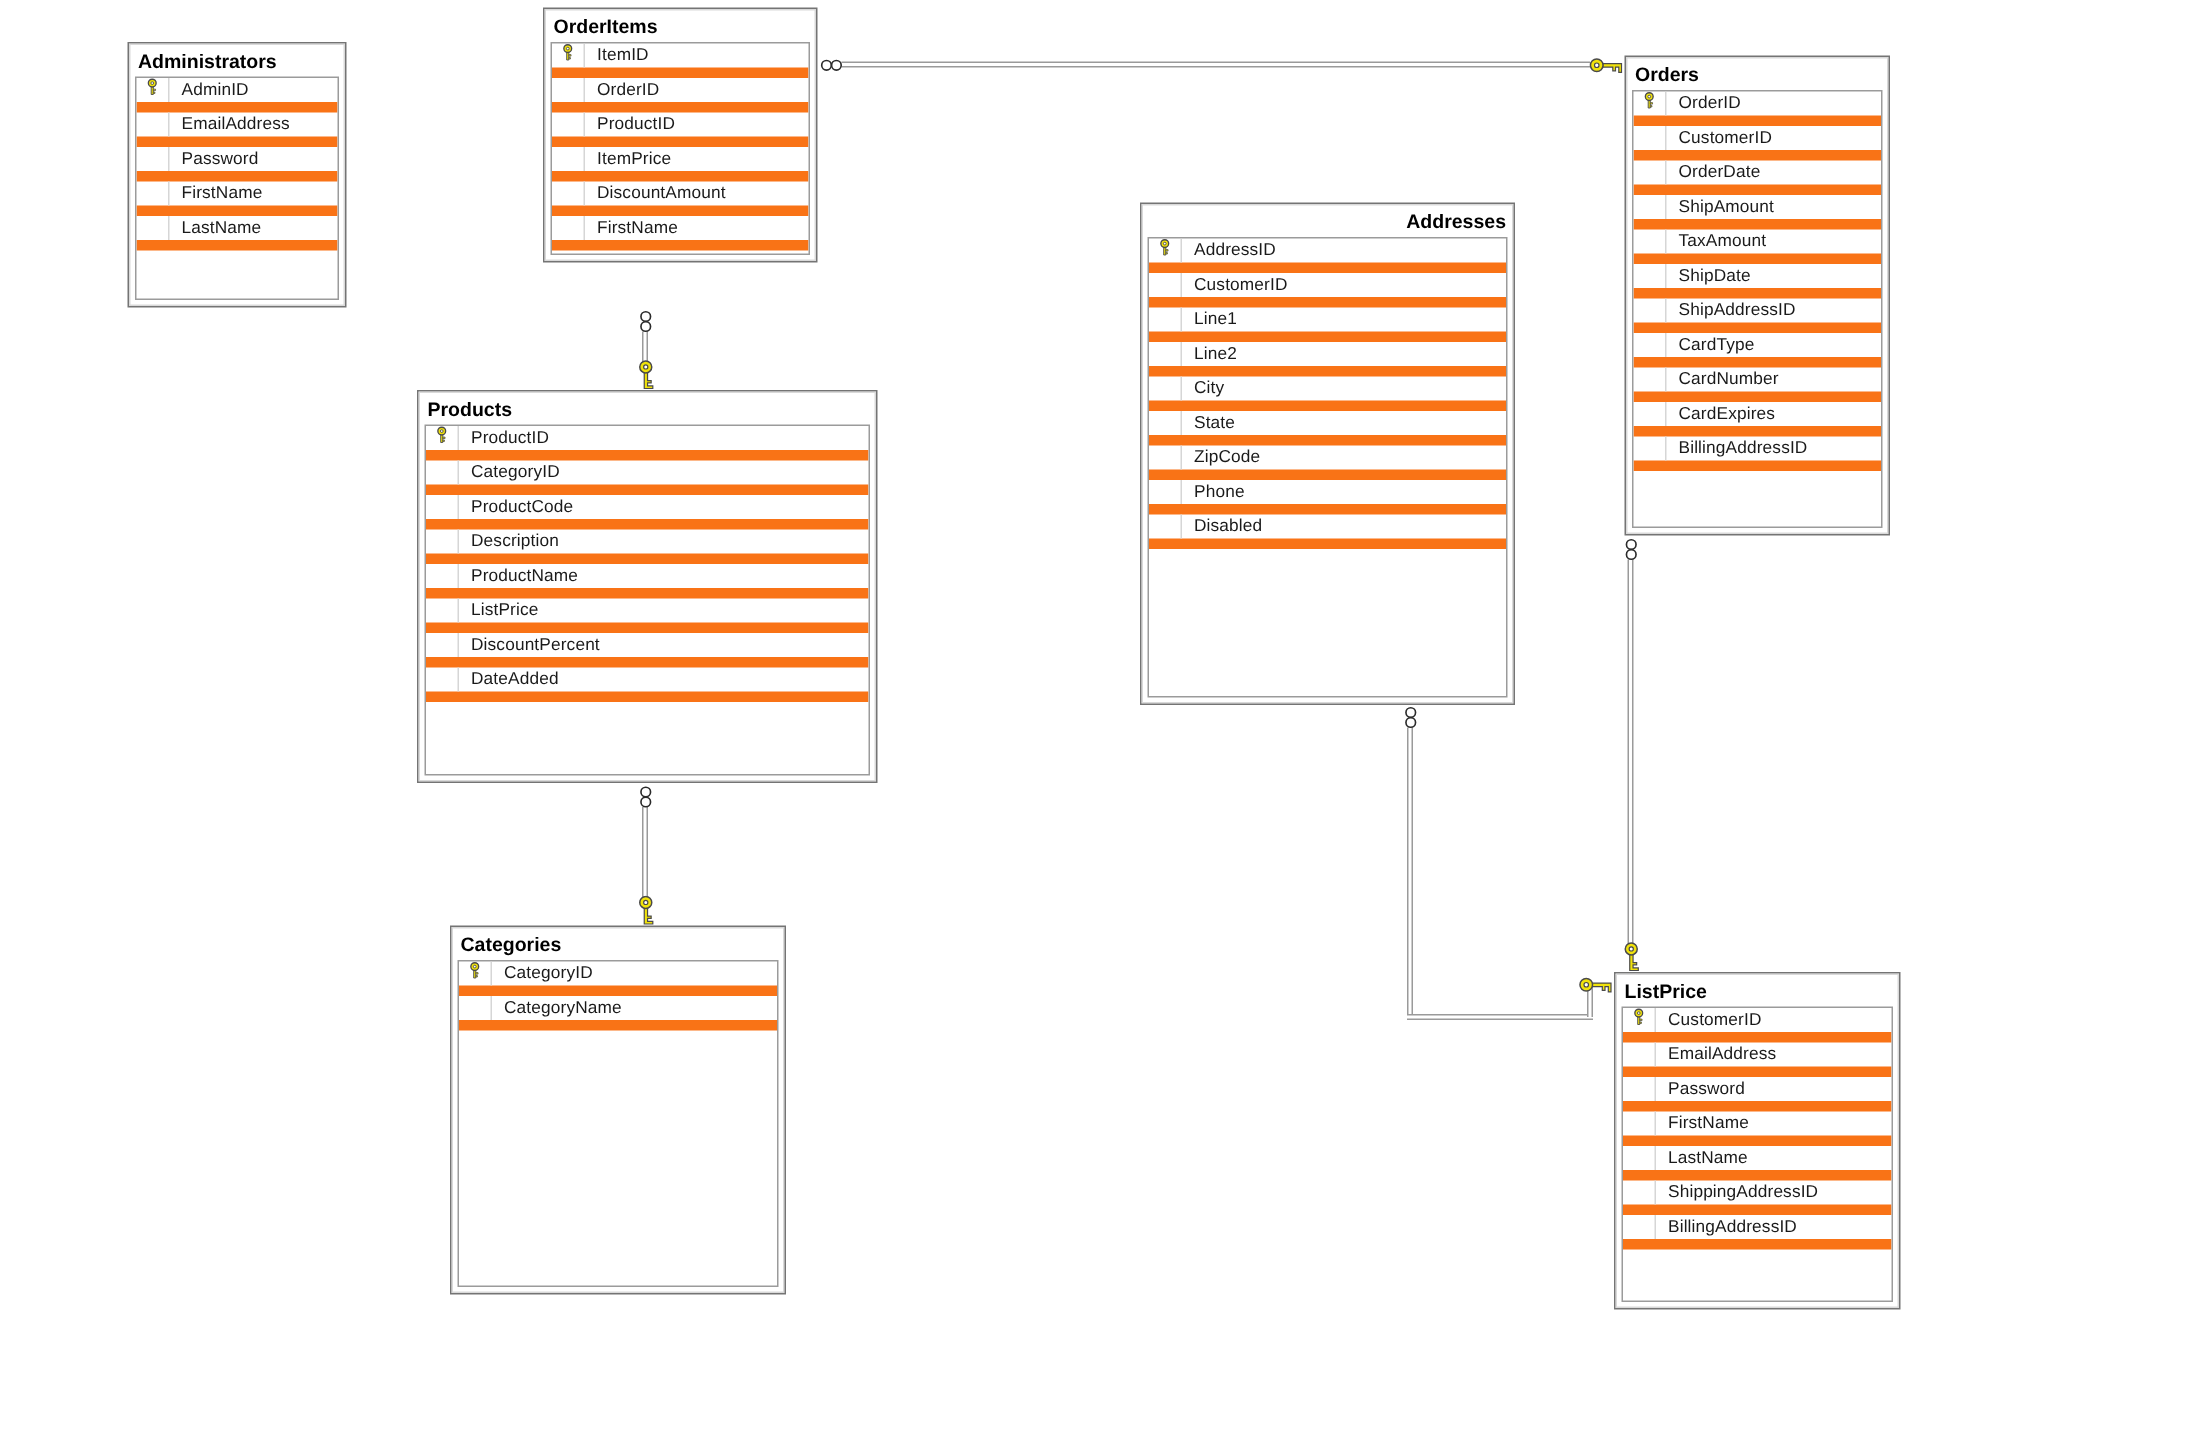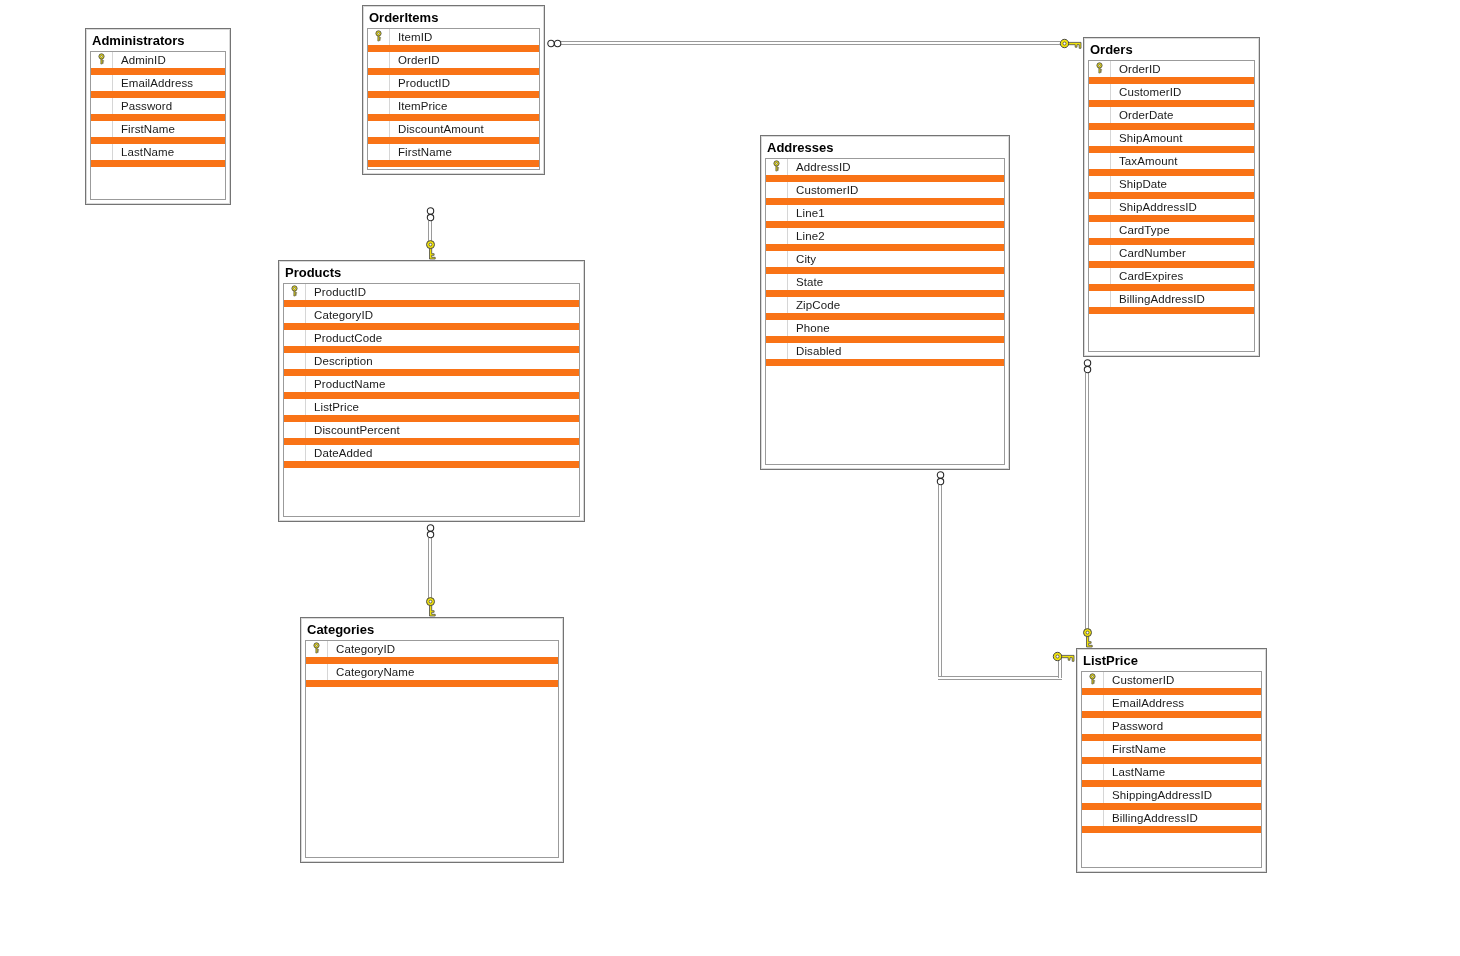--- a/index.html
+++ b/index.html
@@ -153,21 +153,21 @@
         <div class="trow">
           <div class="tkeycell"></div>
           <div class="tcolname">CardExpires</div>
         </div>
         <div class="trow">
           <div class="tkeycell"></div>
           <div class="tcolname">BillingAddressID</div>
         </div>
       </div>
     </div>
-    <div class="twindow" style="left: 760px; top: 135px; width: 250px; height: 335px;">
+    <div class="twindow" style="left: 760px; top: 135px; width: 250px; height: 335px; text-align: right;">
       <div class="ttitle">Addresses</div>
       <div class="tgrid">
         <div class="trow">
           <div class="tkeycell">
             <span><svg width="9" height="12" viewBox="0 0 9 12">
                 <path d="M3.8 5.6 L5.2 5.6 L5.2 11 L3.8 11 Z" fill="#f0e20b" stroke="#4a4a4a" stroke-width="0.6"></path>
                 <path d="M5.2 7.4 L6.7 7.4 L6.7 8.4 L5.2 8.4 Z M5.2 9.4 L6.3 9.4 L6.3 10.3 L5.2 10.3 Z" fill="#f0e20b" stroke="#4a4a4a" stroke-width="0.5"></path>
                 <circle cx="4.5" cy="3.4" r="2.6" fill="#f0e20b" stroke="#4a4a4a" stroke-width="0.9"></circle>
                 <circle cx="4.5" cy="3.4" r="0.9" fill="#fff" stroke="#4a4a4a" stroke-width="0.6"></circle>
               </svg></span>
@@ -245,21 +245,21 @@
         <div class="trow">
           <div class="tkeycell"></div>
           <div class="tcolname">DiscountPercent</div>
         </div>
         <div class="trow">
           <div class="tkeycell"></div>
           <div class="tcolname">DateAdded</div>
         </div>
       </div>
     </div>
-    <div class="twindow" style="left: 300px; top: 617px; width: 264px; height: 246px;">
+    <div class="twindow" style="left: 300px; top: 617px; width: 224px; height: 246px;">
       <div class="ttitle">Categories</div>
       <div class="tgrid">
         <div class="trow">
           <div class="tkeycell">
             <span><svg width="9" height="12" viewBox="0 0 9 12">
                 <path d="M3.8 5.6 L5.2 5.6 L5.2 11 L3.8 11 Z" fill="#f0e20b" stroke="#4a4a4a" stroke-width="0.6"></path>
                 <path d="M5.2 7.4 L6.7 7.4 L6.7 8.4 L5.2 8.4 Z M5.2 9.4 L6.3 9.4 L6.3 10.3 L5.2 10.3 Z" fill="#f0e20b" stroke="#4a4a4a" stroke-width="0.5"></path>
                 <circle cx="4.5" cy="3.4" r="2.6" fill="#f0e20b" stroke="#4a4a4a" stroke-width="0.9"></circle>
                 <circle cx="4.5" cy="3.4" r="0.9" fill="#fff" stroke="#4a4a4a" stroke-width="0.6"></circle>
               </svg></span>

